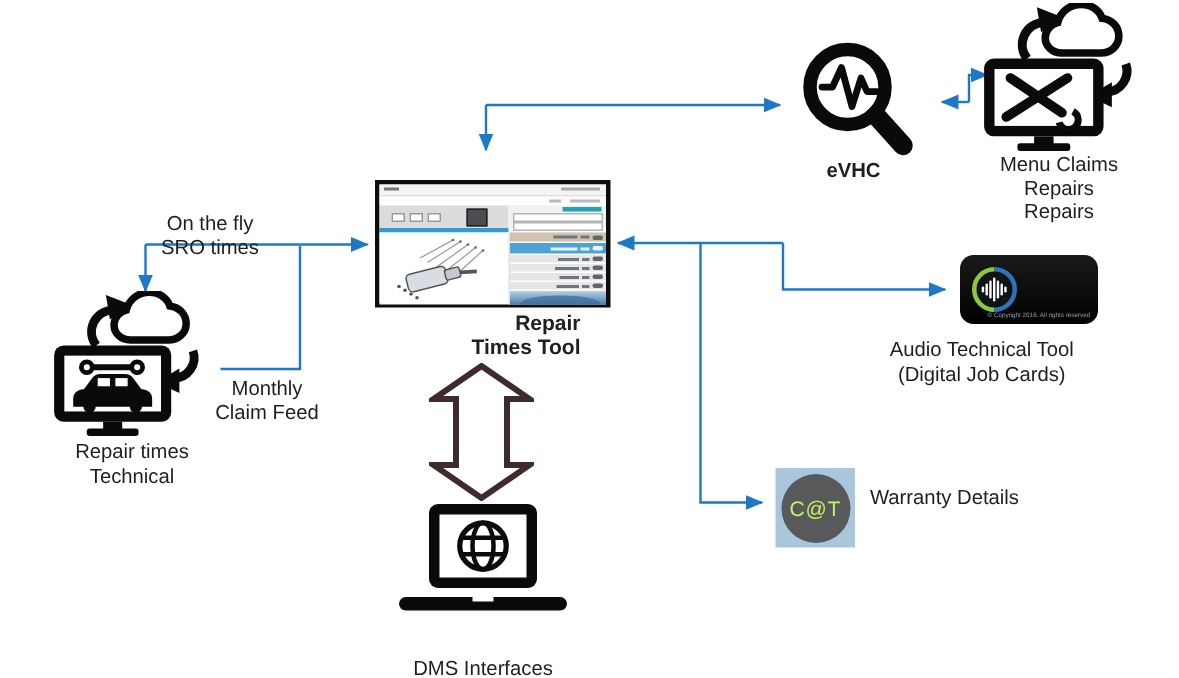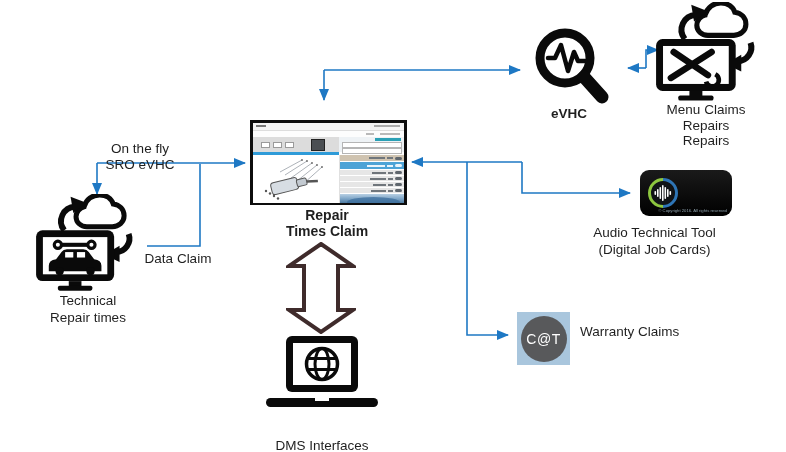--- a/index.html
+++ b/index.html
@@ -1,21 +1,21 @@
 <!DOCTYPE html>
 <html><head>
 <meta charset="utf-8">
 <title>Diagram</title>
 <style>
   html,body{margin:0;padding:0;background:#ffffff;}
   .canvas{position:relative;width:786px;height:452px;background:#fff;overflow:hidden;
           font-family:"Liberation Sans",sans-serif;color:#1f1f1f;}
   .abs{position:absolute;}
   .lbl{position:absolute;font-size:13.5px;line-height:16px;text-align:center;color:#1f1f1f;white-space:nowrap;}
-  .lbl.bold{font-weight:bold;font-size:14px;line-height:16px;}
+  .lbl.bold{font-weight:bold;font-size:14px;line-height:16px;text-align:right;}
   .lbl.left{text-align:left;}
   svg{display:block;}
 
   
   #wires{position:absolute;left:0;top:0;width:786px;height:452px;}
   #wires path.wire{fill:none;stroke:#1e78c4;stroke-width:1.6px;}
 
   
   .tool-shot{position:absolute;left:250px;top:120px;width:157px;height:85px;border:3px solid #0d0d0d;
              background:#fff;box-sizing:border-box;}
@@ -49,21 +49,21 @@
   
   .att-logo{position:absolute;left:640px;top:170px;width:92px;height:46px;background:linear-gradient(180deg,#1a1a1a,#000);
             border-radius:9px;display:flex;align-items:center;padding-left:6px;box-sizing:border-box;}
   .att-text{color:#fff;font-size:27px;font-weight:400;letter-spacing:1.5px;margin-left:6px;line-height:1;}
   .att-copy{position:absolute;right:5px;bottom:3px;color:#8fa2ad;font-size:6px;transform:scale(.7);transform-origin:right bottom;white-space:nowrap;}
 
   
   .cat-box{position:absolute;left:517px;top:312px;width:53px;height:53px;background:#a9c6dd;
            display:flex;align-items:center;justify-content:center;}
   .cat-circle{width:46px;height:46px;border-radius:50%;background:#58595b;display:flex;align-items:center;justify-content:center;}
-  .cat-text{color:#ffffff;font-size:14px;letter-spacing:.5px;}
+  .cat-text{color:#bef264;font-size:14px;letter-spacing:.5px;}
 </style>
 </head>
 <body>
 
 <div class="canvas">
 
   <svg id="wires" viewBox="0 0 786 452">
     <defs>
       <marker id="ah" markerUnits="userSpaceOnUse" markerWidth="14" markerHeight="12" refX="11" refY="5" orient="auto">
         <path d="M0,0 L12,5 L0,10 Z" fill="#1e78c4"></path>
@@ -76,24 +76,25 @@
     <path class="wire" d="M 97 163 L 245 163" marker-end="url(#ah)" stroke="#1e78c4"></path>
     <path class="wire" d="M 97 163 L 97 194" marker-end="url(#ah)" stroke="#1e78c4"></path>
     <path class="wire" d="M 147 246 L 200 246 L 200 164" stroke="#1e78c4"></path>
     <path class="wire" d="M 522 162 L 412 162" marker-end="url(#ah)" stroke="#1e78c4"></path>
     <path class="wire" d="M 522 162 L 522 193 L 630 193" marker-end="url(#ah)" stroke="#1e78c4"></path>
     <path class="wire" d="M 467 162 L 467 335 L 508 335" marker-end="url(#ah)" stroke="#1e78c4"></path>
   </svg>
 
   <div class="lbl" style="left:80px;top:141px;width:120px;line-height:15.5px;">
     <div>On the fly</div>
-    <div>SRO eVHC</div>
+    <div>SRO times</div>
   </div>
   <div class="lbl" style="left:118px;top:251px;width:120px;">
-    <div>Data Claim</div>
+    <div>Monthly</div>
+    <div>Claim Feed</div>
   </div>
 
   <div class="abs" style="left:527px;top:22px;">
     <svg width="84" height="84" viewBox="0 0 84 84">
       <circle cx="38" cy="36" r="25" fill="#ffffff" stroke="#0a0a0a" stroke-width="9"></circle>
       <line x1="57" y1="55" x2="75" y2="75" stroke="#0a0a0a" stroke-width="13" stroke-linecap="round"></line>
       <path d="M 21 36 h 7 l 6 -13 l 7 26 l 6 -19 l 4 9 h 7" fill="none" stroke="#0a0a0a" stroke-width="4.5" stroke-linecap="round" stroke-linejoin="round"></path>
     </svg>
   </div>
   <div class="lbl" style="left:529px;top:106px;width:80px;font-weight:bold;">eVHC</div>
@@ -139,22 +140,22 @@
         <rect x="32" y="64" width="9" height="6" fill="#ffffff"></rect>
         <rect x="45" y="64" width="9" height="6" fill="#ffffff"></rect>
         <circle cx="26" cy="85" r="4.5" fill="#0a0a0a"></circle>
         <circle cx="60" cy="85" r="4.5" fill="#0a0a0a"></circle>
       </g>
       <rect x="36" y="96" width="14" height="6" fill="#0a0a0a"></rect>
       <rect x="24" y="101" width="38" height="5.5" rx="2" fill="#0a0a0a"></rect>
     </svg>
   </div>
   <div class="lbl" style="left:18px;top:292px;width:140px;line-height:17px;">
+    <div>Repair times</div>
     <div>Technical</div>
-    <div>Repair times</div>
   </div>
 
   <div class="tool-shot">
     <div class="ts-titlebar">
         <span class="d1"></span>
         <span class="d2"></span>
       </div>
     <div class="ts-menubar">
         <span class="d1"></span>
         <span class="d2"></span>
@@ -235,21 +236,21 @@
             <span class="pill"></span>
           </div>
         <div class="car-strip">
             <span class="hull"></span>
           </div>
       </div>
     </div>
   </div>
   <div class="lbl bold" style="left:267px;top:207px;width:120px;">
     <div>Repair</div>
-    <div>Times Claim</div>
+    <div>Times Tool</div>
   </div>
 
   <div class="abs" style="left:286px;top:242px;">
     <svg width="70" height="92" viewBox="0 0 70 92">
       <path d="M35 2 L67 24 H52 V68 H67 L35 90 L3 68 H18 V24 H3 Z" fill="#ffffff" stroke="#3f2b2b" stroke-width="4"></path>
     </svg>
   </div>
 
   <div class="abs" style="left:266px;top:336px;">
     <svg width="112" height="78" viewBox="0 0 112 78">
@@ -288,16 +289,16 @@
     <div>Audio Technical Tool</div>
     <div>(Digital Job Cards)</div>
   </div>
 
   <div class="cat-box">
     <div class="cat-circle">
       <span class="cat-text">C@T</span>
     </div>
   </div>
   <div class="lbl left" style="left:580px;top:323px;width:200px;line-height:17.5px;">
-    <div>Warranty Claims</div>
+    <div>Warranty Details</div>
   </div>
 
 </div>
 
 </body></html>

